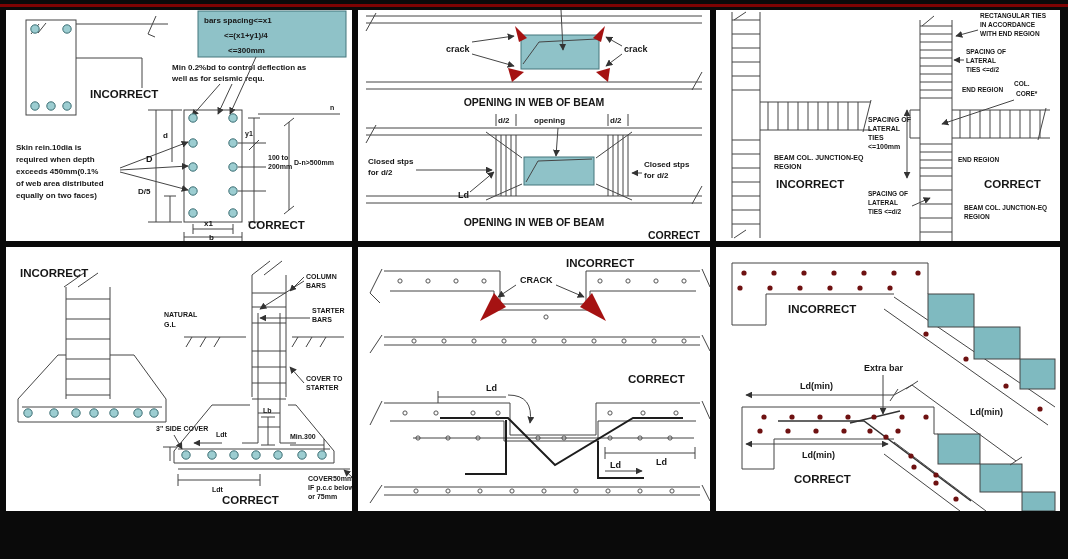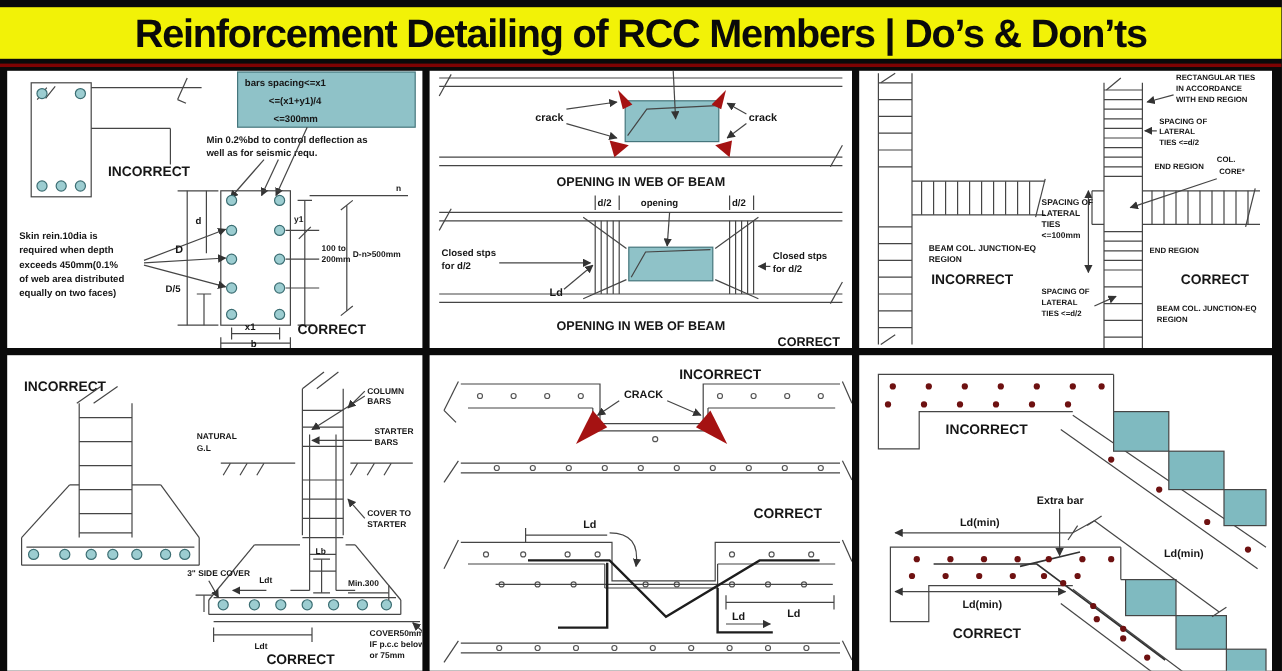--- a/index.html
+++ b/index.html
@@ -31,23 +31,20 @@
     <defs>
       <marker id="ah" viewBox="0 0 10 10" refX="9" refY="5" markerWidth="7" markerHeight="7" orient="auto-start-reverse">
         <path d="M0,0L10,5L0,10z" fill="#333"></path>
       </marker>
       <circle id="dt" r="4.2" class="dott"></circle>
       <circle id="dm" r="2.6" class="dotm"></circle>
       <circle id="do" r="2.1" class="doto"></circle>
     </defs>
   </svg>
 
-  <div class="banner">
-    <span class="title">Reinforcement Detailing of RCC Members | Do’s &amp; Don’ts</span>
-  </div>
   <div class="accent"></div>
 
   <div class="grid">
 
     <div class="panel">
       <svg width="346" height="231" viewBox="0 0 346 231">
         <g class="ln">
           <rect x="20" y="10" width="50" height="95"></rect>
           <line x1="70" y1="14" x2="162" y2="14"></line>
             <line x1="70" y1="48" x2="136" y2="48"></line>

